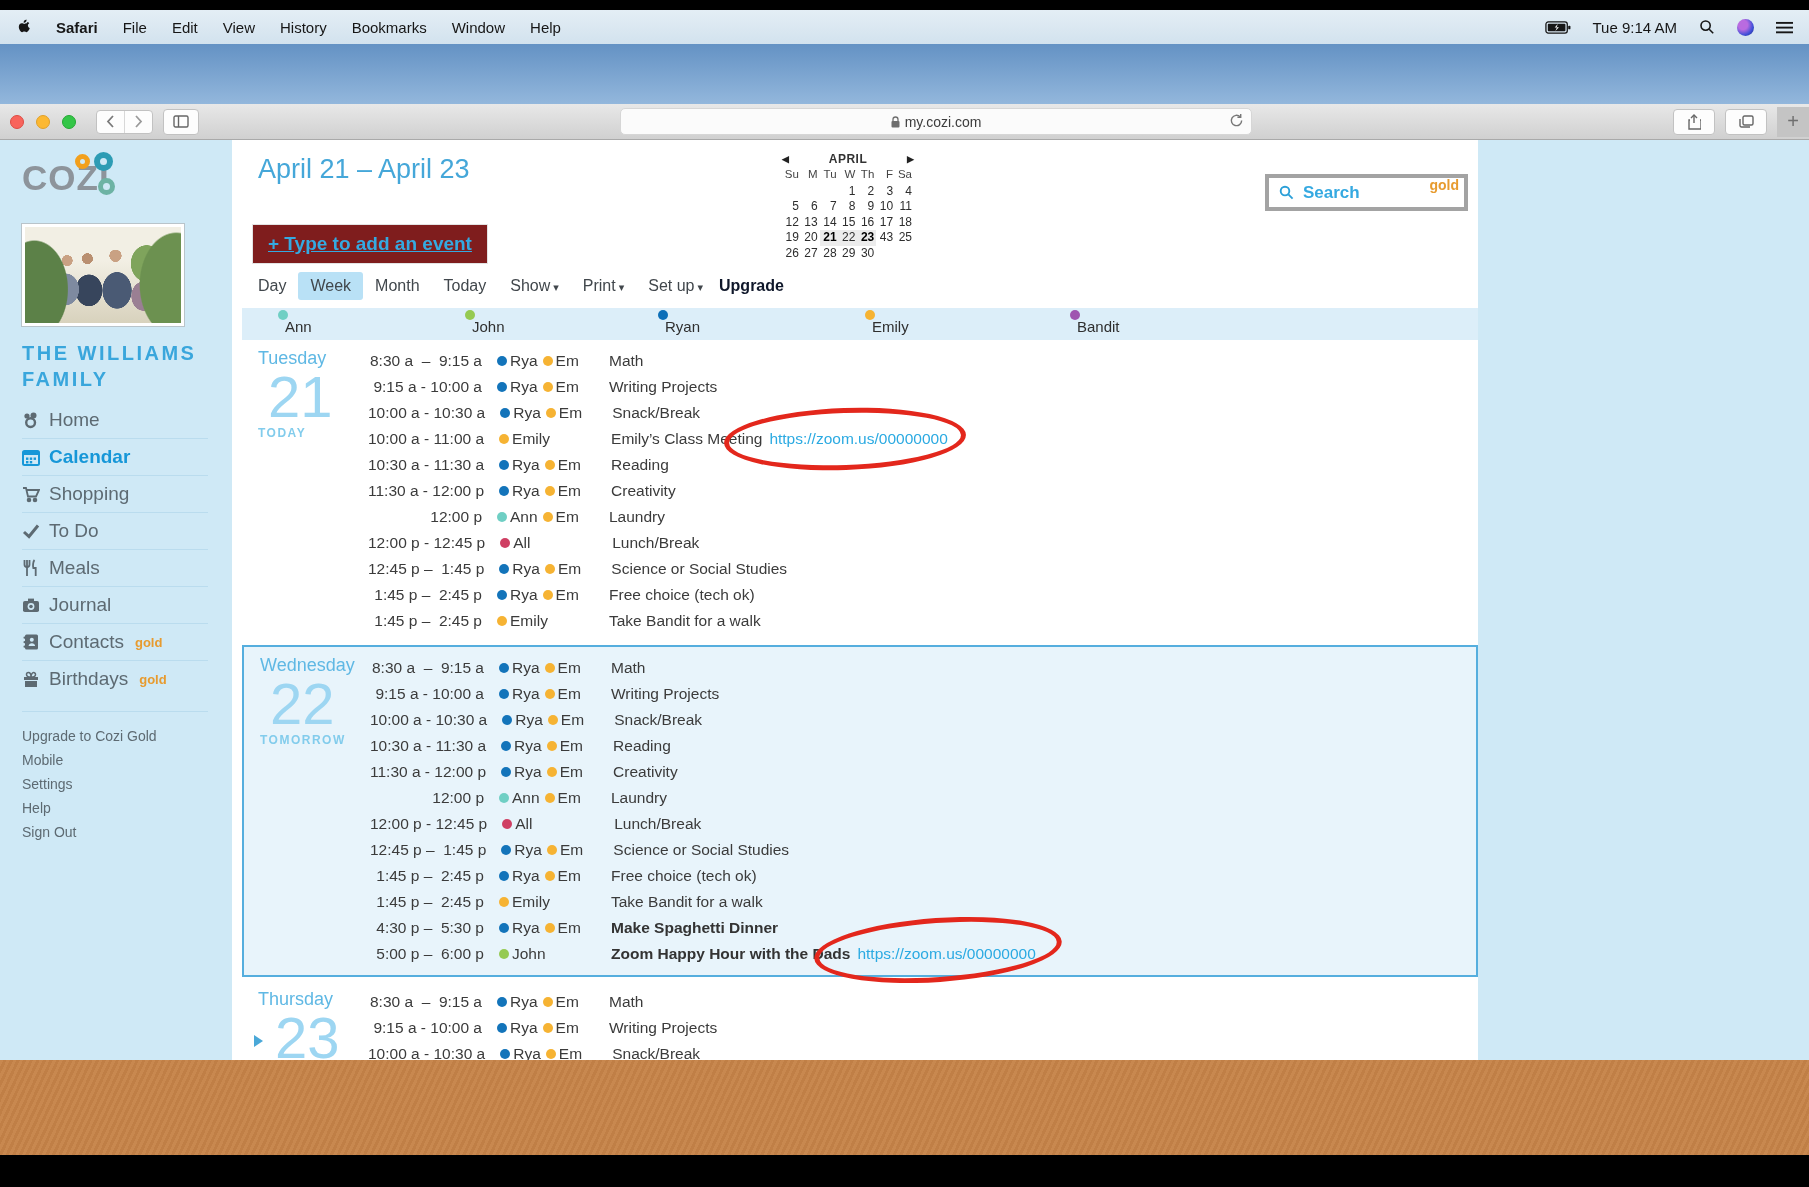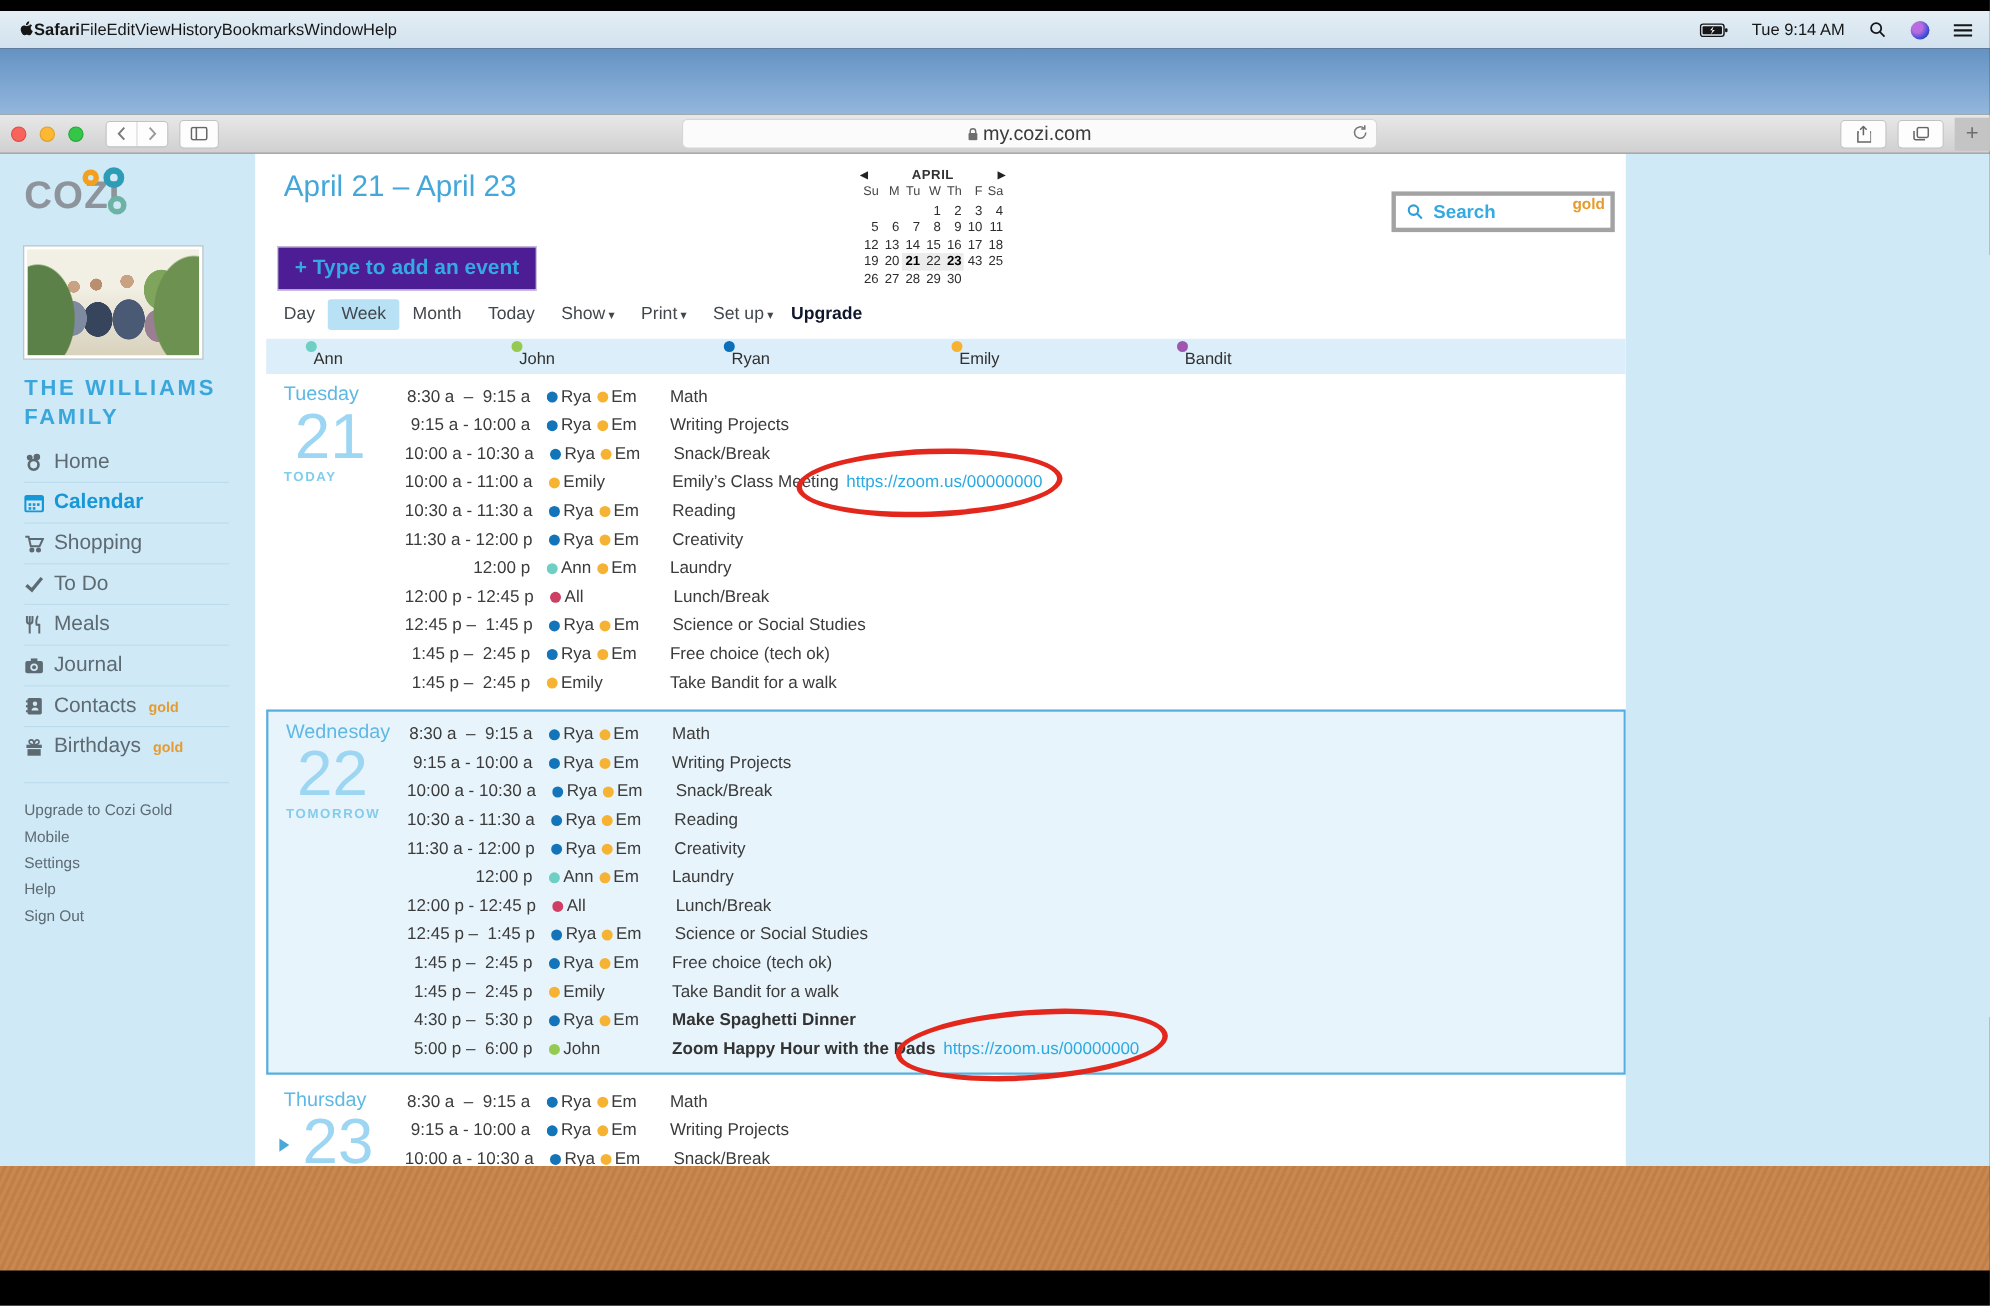--- a/index.html
+++ b/index.html
@@ -2,21 +2,21 @@
 <html><head>
 <meta charset="utf-8">
 <style>
   html,body{margin:0;padding:0;}
   body{width:1809px;height:1187px;background:#000;position:relative;overflow:hidden;
        font-family:"Liberation Sans",sans-serif;-webkit-font-smoothing:antialiased;}
   
   .menubar{position:absolute;top:10px;left:0;right:0;height:34px;
     background:linear-gradient(#e4eef5,#d2e2ee);display:flex;align-items:center;
     padding:0 16px;font-size:15px;color:#161616;box-sizing:border-box;}
-  .menubar .mleft{display:flex;align-items:center;}
+  .menubar .mleft{display:flex;align-items:center;gap:25px;}
   .menu-item{cursor:default;}
   .menu-item.app{font-weight:700;}
   .apple-ic{width:15px;height:17px;display:inline-block;}
   .mright{margin-left:auto;display:flex;align-items:center;gap:22px;}
   .batt{width:26px;height:13px;}
   .siri{width:17px;height:17px;border-radius:50%;
     background:radial-gradient(circle at 35% 35%,#b96be0 0 30%,#3d4fd8 65%,#1a1f66 100%);}
   .spot{width:16px;height:16px;}
   .nclist{width:17px;height:13px;}
   
@@ -34,21 +34,21 @@
   .tl.y{background:#fcb832;border:1px solid #e0a02a;}
   .tl.g{background:#34c648;border:1px solid #25a834;}
   .navcaps{display:flex;border:1px solid #c2c2c2;border-radius:4px;overflow:hidden;background:#fdfdfd;margin-left:8px;}
   .navbtn{width:27px;height:22px;display:flex;align-items:center;justify-content:center;color:#7a7a7a;}
   .navbtn+.navbtn{border-left:1px solid #d8d8d8;}
   .sqbtn{height:24px;background:#fdfdfd;border:1px solid #c2c2c2;border-radius:4px;
     display:flex;align-items:center;justify-content:center;color:#666;}
   .sb-toggle{width:34px;}
   .urlfield{flex:0 0 630px;margin:0 auto;height:25px;background:#fbfbfb;border:1px solid #d6d6d6;
     border-radius:5px;display:flex;align-items:center;justify-content:center;position:relative;
-    font-size:18px;color:#3c3c3c;gap:5px;}
+    font-size:14px;color:#3c3c3c;gap:5px;}
   .urlreload{position:absolute;right:7px;top:4px;width:15px;height:15px;color:#777;}
   .share-btn,.tabs-btn{width:40px;}
   .plus-tab{width:32px;height:30px;margin-right:-10px;background:#c4c4c4;display:flex;
     align-items:center;justify-content:center;color:#6e6e6e;font-size:20px;}
   
   .page{position:absolute;top:36px;left:0;right:0;height:920px;background:#cfe9f6;overflow:hidden;}
   
   .czsidebar{position:absolute;left:0;top:0;width:232px;height:100%;box-sizing:border-box;padding:14px 0 0 22px;}
   .logo{position:relative;height:56px;margin-top:4px;}
   .logo-text{font-size:35px;font-weight:700;color:#8d949b;letter-spacing:1px;}
@@ -79,22 +79,22 @@
   .nav-item .nicon{width:18px;height:18px;flex:0 0 18px;color:#5d6a72;}
   .nav-item.active{color:#1697d8;font-weight:700;}
   .nav-item.active .nicon{color:#1697d8;}
   .gold{color:#e79b2f;font-size:13px;font-weight:700;margin-left:2px;}
   .small-links{margin-top:14px;border-top:1px solid #badcee;padding-top:12px;width:186px;}
   .slink{font-size:14px;color:#5d6a72;padding:4px 0;}
   
   .panel{position:absolute;left:232px;top:0;width:1236px;height:100%;background:#fff;overflow:hidden;padding-left:10px;}
   .panel-header{position:relative;height:168px;}
   .cal-title{position:absolute;left:16px;top:14px;font-size:27px;color:#45a7d9;}
-  .add-event{position:absolute;left:10px;top:84px;padding:8px 15px;background:#4c1d95;
-    border:1px solid #e3e3e3;font-size:19px;font-weight:700;color:#35a9e1;}
+  .add-event{position:absolute;left:10px;top:84px;padding:8px 15px;background:#7f1d1d;
+    border:1px solid #e3e3e3;font-size:19px;font-weight:700;color:#35a9e1;text-decoration:underline;}
   .view-tabs{position:absolute;left:4px;top:132px;display:flex;align-items:center;font-size:16px;color:#41474c;}
   .vtab{padding:5px 12px;border-radius:3px;}
   .vtab.active{background:#b9e1f6;}
   .vtab.accent{color:#0f172a;font-weight:700;padding-left:4px;}
   .caret{font-size:11px;color:#41474c;margin-left:3px;}
   .todo-box{position:absolute;left:380px;top:40px;width:146px;border-left:1px solid #e2e2e2;
     border-right:1px solid #e2e2e2;padding:2px 0 4px 12px;box-sizing:border-box;}
   .todo-line{font-size:13px;color:#333;line-height:15.5px;white-space:nowrap;}
   .minical{position:absolute;left:540px;top:12px;width:132px;font-size:12.5px;color:#333;}
   .mc-head{display:flex;align-items:center;font-weight:700;font-size:12px;}

